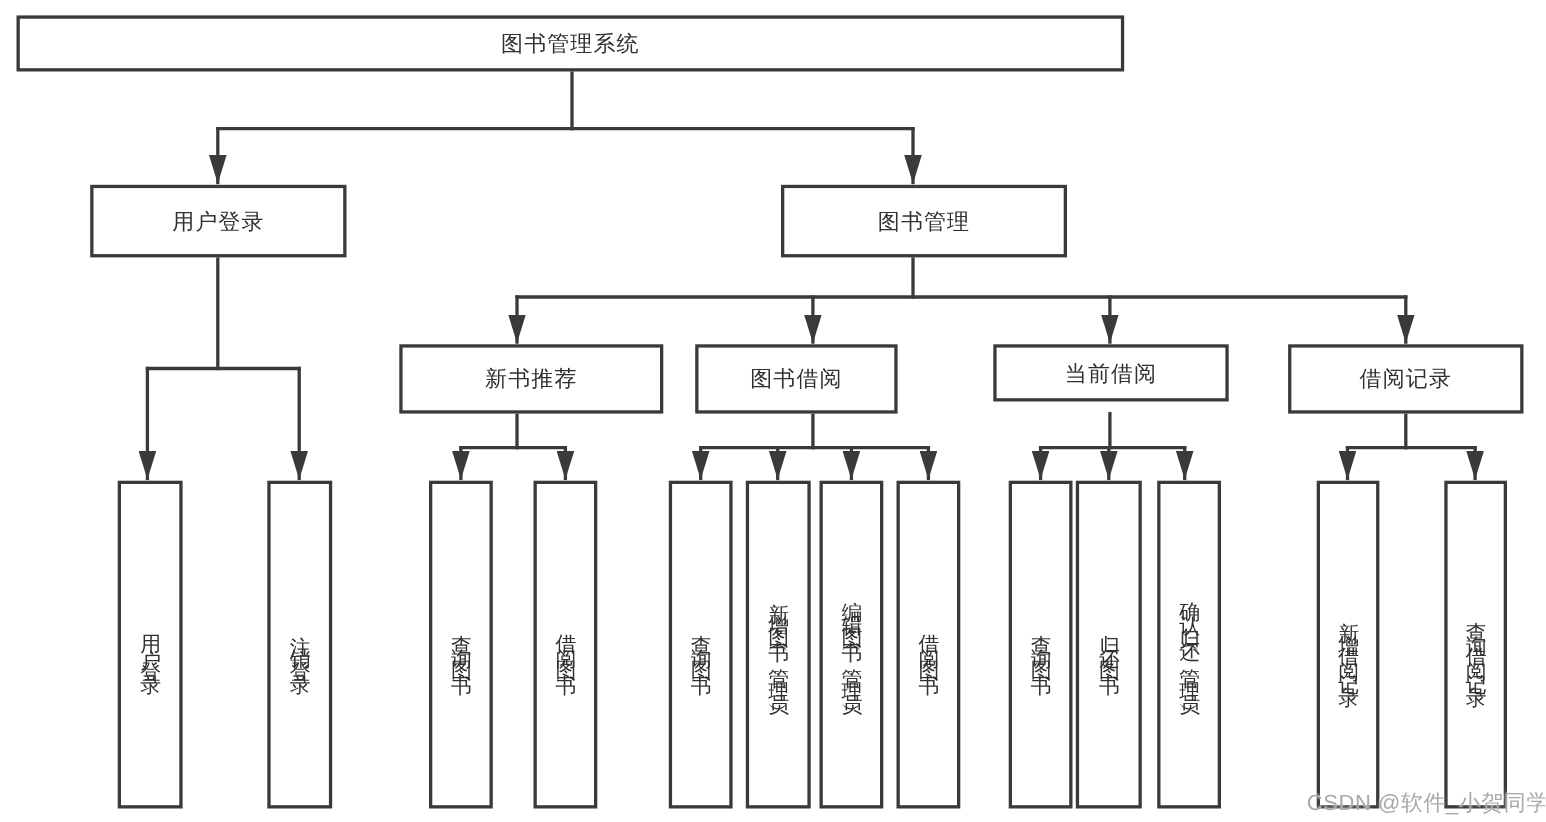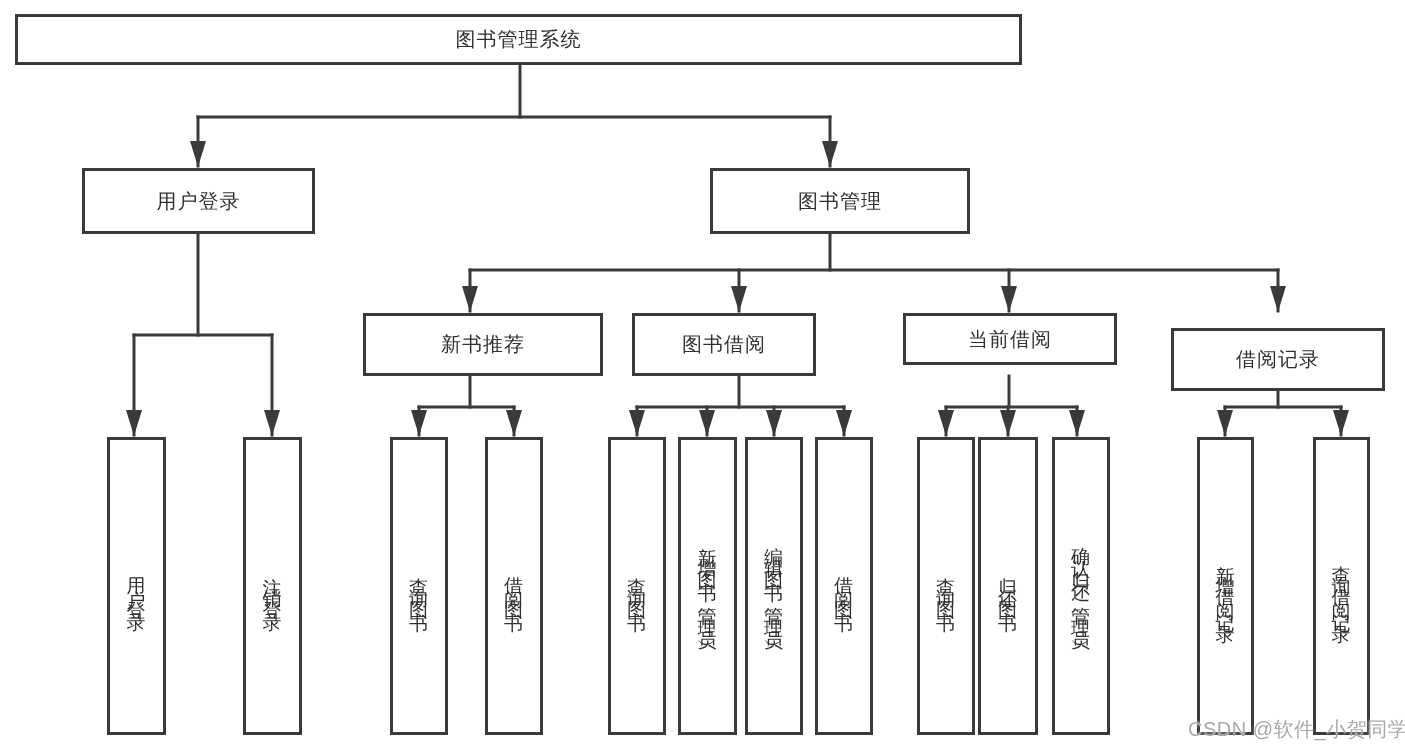--- a/index.html
+++ b/index.html
@@ -126,21 +126,21 @@
 
   <div class="box hbox" style="left:363px;top:313px;width:240px;height:63px">
     <span>新书推荐</span>
   </div>
   <div class="box hbox" style="left:632px;top:313px;width:184px;height:63px">
     <span>图书借阅</span>
   </div>
   <div class="box hbox" style="left:903px;top:313px;width:214px;height:52px">
     <span>当前借阅</span>
   </div>
-  <div class="box hbox" style="left:1171px;top:328px;width:214px;height:63px">
+  <div class="box hbox" style="left:1171px;top:313px;width:214px;height:63px">
     <span>借阅记录</span>
   </div>
 
   <div class="box vbox" style="left:107px;top:437px;width:59px;height:298px">
     <span class="vtext">用户登录</span>
   </div>
   <div class="box vbox" style="left:243px;top:437px;width:59px;height:298px">
     <span class="vtext">注销登录</span>
   </div>
 

